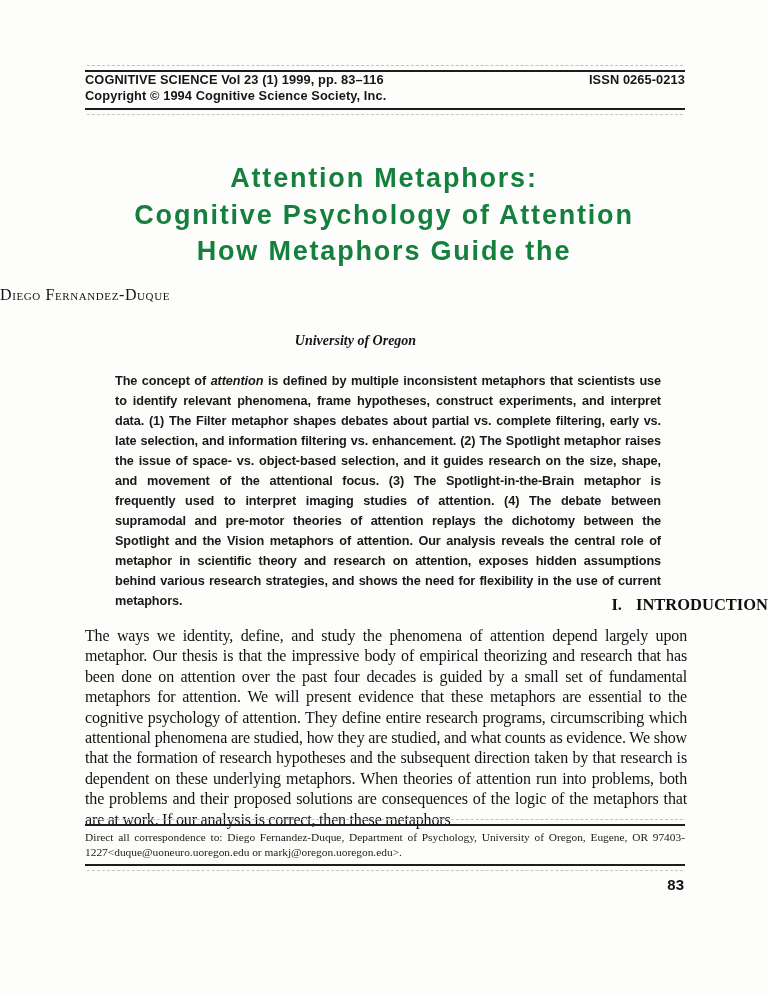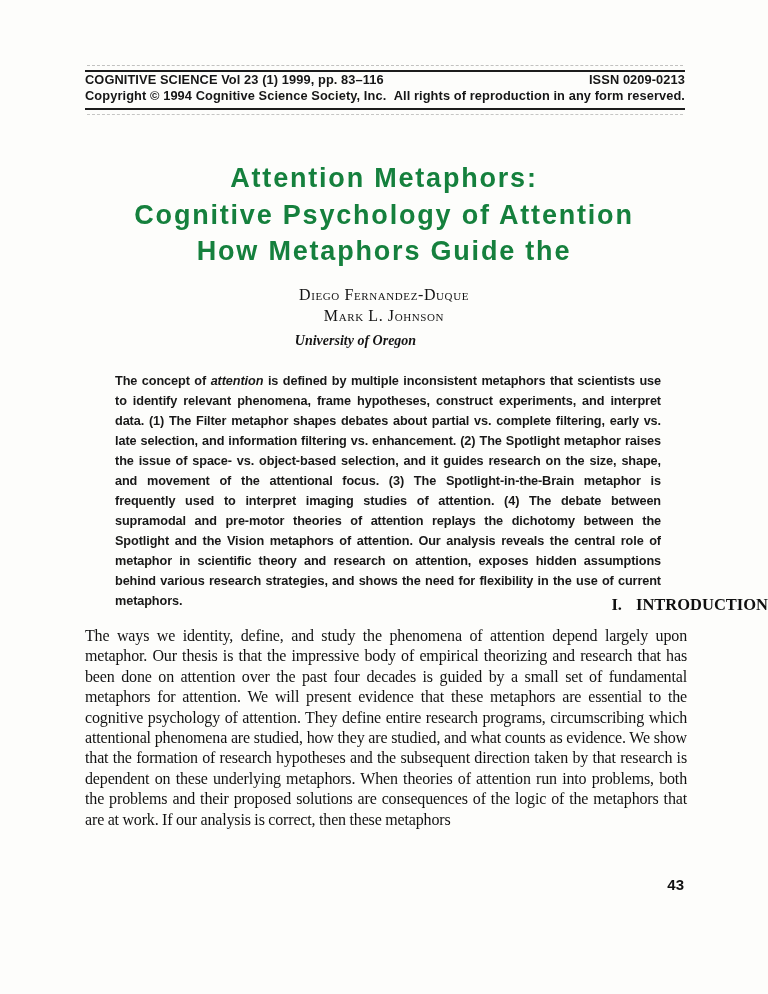--- a/index.html
+++ b/index.html
@@ -52,21 +52,21 @@
     font-weight: 700;
     font-size: 27px;
     line-height: 36.5px;
     letter-spacing: 1.8px;
     color: #15803d;
   }
   
   .authors {
     position: absolute;
     top: 285px; left: 0; width: 768px;
-    text-align: center;
+    text-align: left;
     font-family: "Liberation Serif", serif;
     font-variant: small-caps;
     font-size: 16px;
     line-height: 20.5px;
     letter-spacing: 0.6px;
     color: #141414;
   }
   .affiliation {
     position: absolute;
     top: 333px; left: 0; width: 711px;
@@ -136,46 +136,49 @@
 </style>
 </head>
 <body>
 
 <div class="page">
 
   <div class="journal-header">
     <div class="rule artifact-above"></div>
     <div class="header-row">
       <span>COGNITIVE SCIENCE Vol 23 (1) 1999, pp. 83–116</span>
-      <span>ISSN 0209-0213</span>
+      <span>ISSN 0265-0213</span>
     </div>
     <div class="header-row">
       <span>Copyright © 1994 Cognitive Science Society, Inc.</span>
-      <span>All rights of reproduction in any form reserved.</span>
     </div>
     <div class="rule artifact-below"></div>
   </div>
 
   <div class="paper-title">
     <div>Attention Metaphors:</div>
     <div>Cognitive Psychology of Attention</div>
     <div>How Metaphors Guide the</div>
   </div>
 
   <div class="authors">
     <div>Diego Fernandez-Duque</div>
-    <div>Mark L. Johnson</div>
   </div>
 
   <div class="affiliation">University of Oregon</div>
 
   <div class="abstract"><span>The concept of </span><span class="italic">attention</span><span> is defined by multiple inconsistent metaphors that scientists use to identify relevant phenomena, frame hypotheses, construct experiments, and interpret data. (1) The Filter metaphor shapes debates about partial vs. complete filtering, early vs. late selection, and information filtering vs. enhancement. (2) The Spotlight metaphor raises the issue of space- vs. object-based selection, and it guides research on the size, shape, and movement of the attentional focus. (3) The Spotlight-in-the-Brain metaphor is frequently used to interpret imaging studies of attention. (4) The debate between supramodal and pre-motor theories of attention replays the dichotomy between the Spotlight and the Vision metaphors of attention. Our analysis reveals the central role of metaphor in scientific theory and research on attention, exposes hidden assumptions behind various research strategies, and shows the need for flexibility in the use of current metaphors.</span></div>
 
   <div class="section-heading">
     <span class="sec-num">I.</span><span>INTRODUCTION</span>
   </div>
 
   <div class="body-paragraph">The ways we identity, define, and study the phenomena of attention depend largely upon metaphor. Our thesis is that the impressive body of empirical theorizing and research that has been done on attention over the past four decades is guided by a small set of fundamental metaphors for attention. We will present evidence that these metaphors are essential to the cognitive psychology of attention. They define entire research programs, circumscribing which attentional phenomena are studied, how they are studied, and what counts as evidence. We show that the formation of research hypotheses and the subsequent direction taken by that research is dependent on these underlying metaphors. When theories of attention run into problems, both the problems and their proposed solutions are consequences of the logic of the metaphors that are at work. If our analysis is correct, then these metaphors</div>
 
+  <div class="footnote-block">
+    <div class="rule artifact-above"></div>
+    <div class="footnote-text">Direct all correspondence to: Diego Fernandez-Duque, Department of Psychology, University of Oregon, Eugene, OR 97403-1227&lt;duque@uoneuro.uoregon.edu or markj@oregon.uoregon.edu&gt;.</div>
+    <div class="rule artifact-below"></div>
+  </div>
 
-  <div class="page-number">43</div>
+  <div class="page-number">83</div>
 
 </div>
 
 </body></html>

